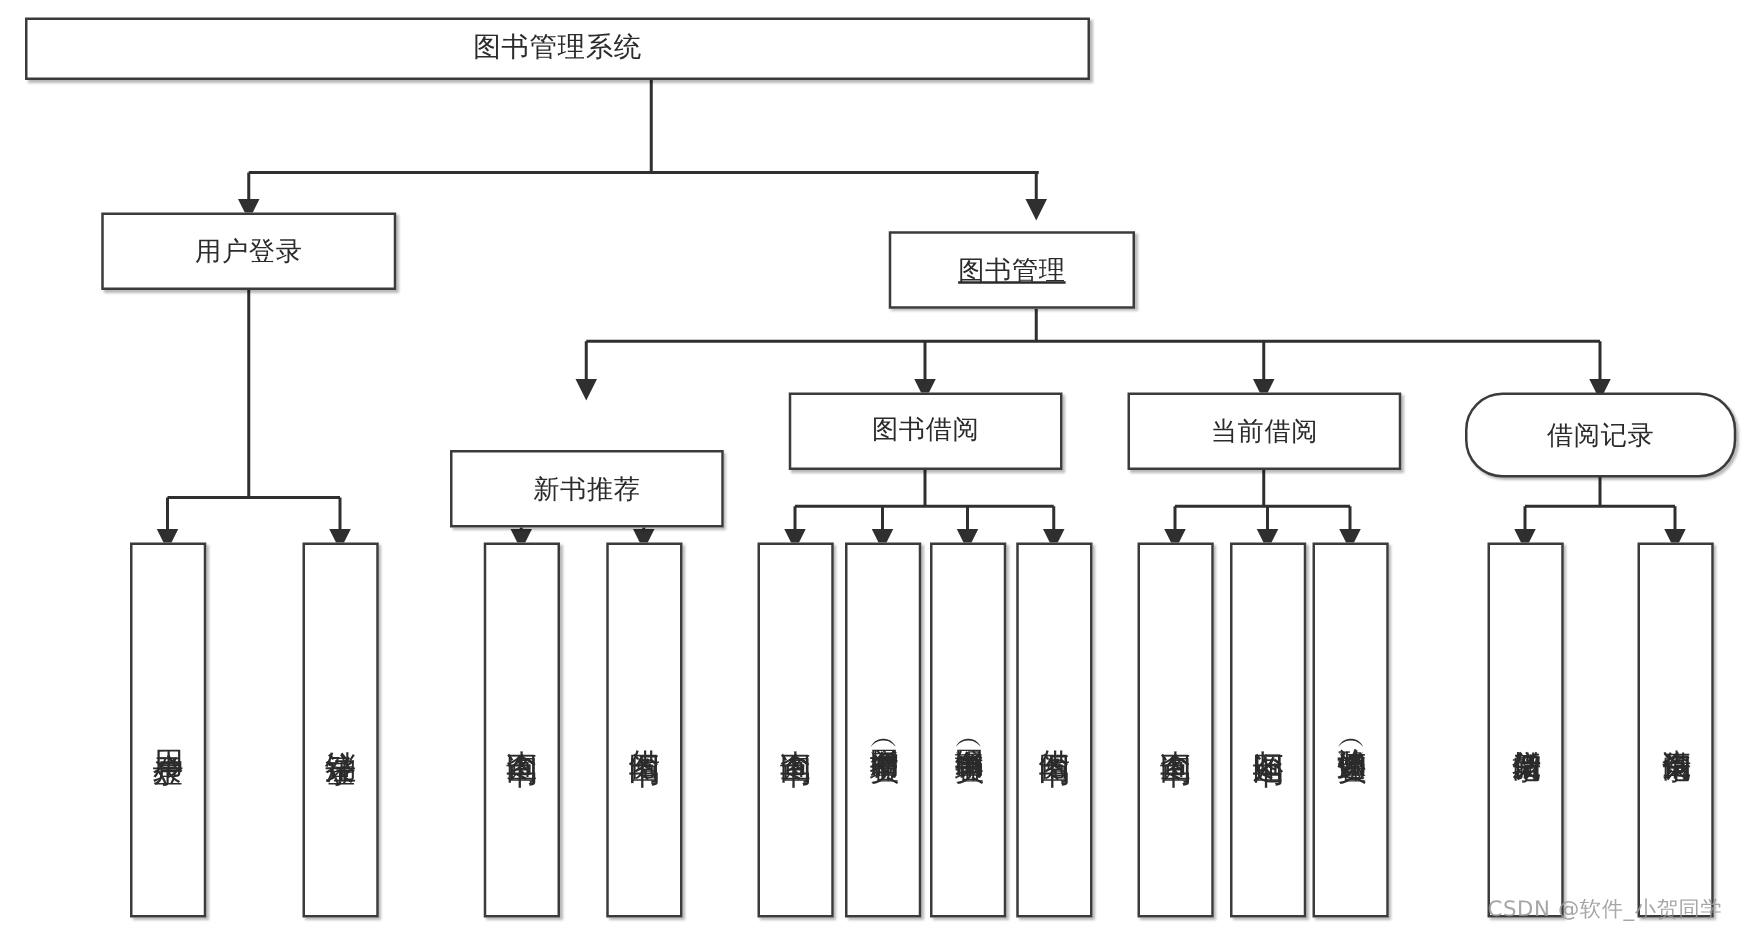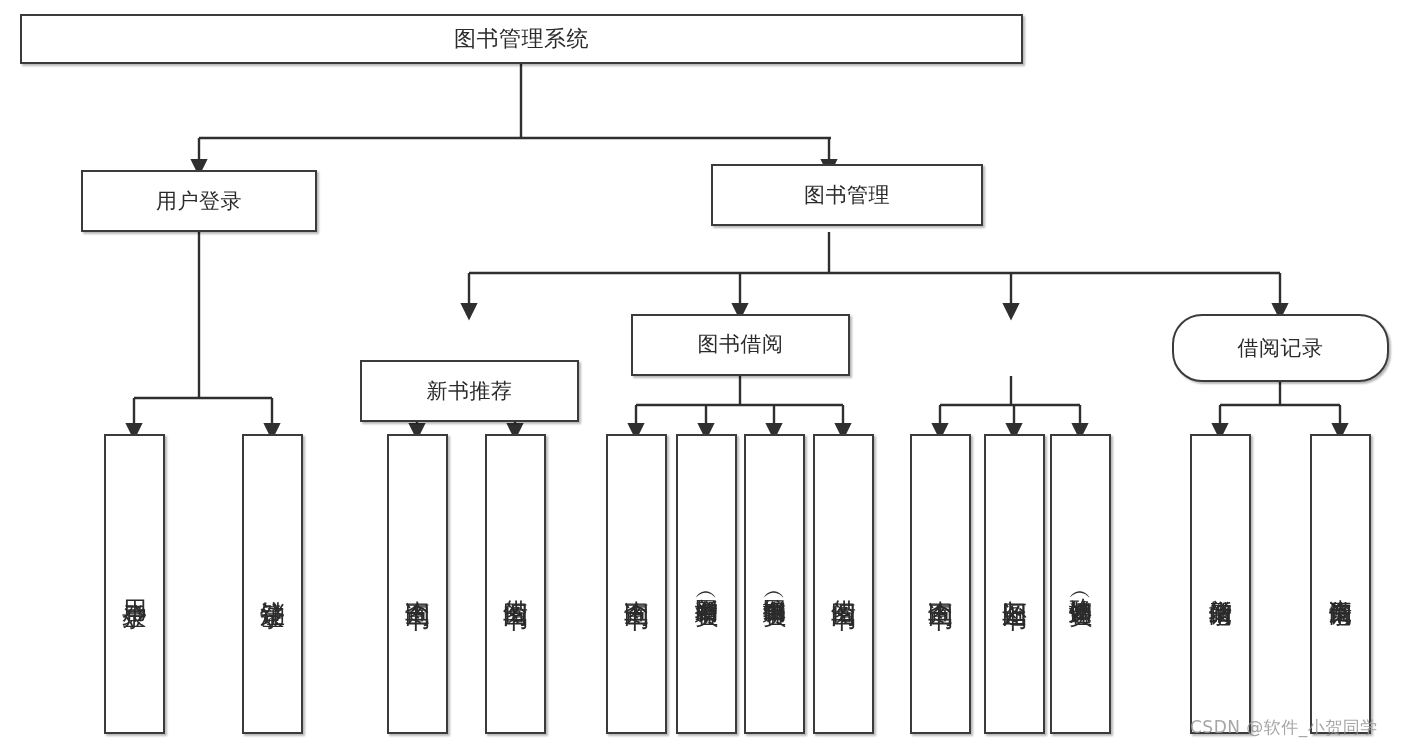--- a/index.html
+++ b/index.html
@@ -114,36 +114,39 @@
       <path d="M1014,405 L1014,426" marker-end="url(#arrow)"></path>
       <path d="M1080,405 L1080,426" marker-end="url(#arrow)"></path>
 
       <path d="M1280,376 L1280,405"></path>
       <path d="M1220,405 L1340,405"></path>
       <path d="M1220,405 L1220,426" marker-end="url(#arrow)"></path>
       <path d="M1340,405 L1340,426" marker-end="url(#arrow)"></path>
     </g>
   </svg>
 
-  <div class="node h root" style="left: 20px; top: 14px; width: 1003px; height: 50px;">
+  <div class="node h root" style="left: 20px; top: 14px; width: 852px; height: 50px;">
     <span class="txt">图书管理系统</span>
   </div>
 
   <div class="node h" style="left: 81px; top: 170px; width: 236px; height: 62px;">
     <span class="txt">用户登录</span>
   </div>
-  <div class="node h" style="left: 711px; top: 164px; width: 272px; height: 62px;">
+  <div class="node h" style="left: 711px; top: 185px; width: 197px; height: 62px; text-decoration: underline;">
     <span class="txt">图书管理</span>
   </div>
 
   <div class="node h" style="left: 360px; top: 314px; width: 219px; height: 62px; margin-top: 46px;">
     <span class="txt">新书推荐</span>
   </div>
   <div class="node h" style="left: 631px; top: 314px; width: 219px; height: 62px; font-family: Liberation Mono, monospace;">
     <span class="txt">图书借阅</span>
+  </div>
+  <div class="node h" style="left: 902px; top: 314px; width: 219px; height: 62px;">
+    <span class="txt">当前借阅</span>
   </div>
   <div class="node h" style="left: 1172px; top: 314px; width: 217px; height: 68px; border-radius: 30px;">
     <span class="txt">借阅记录</span>
   </div>
 
   <div class="node v" style="left: 104px; top: 434px; width: 61px; height: 300px;">
     <span class="txt">用户登录</span>
   </div>
   <div class="node v" style="left: 242px; top: 434px; width: 61px; height: 300px;">
     <span class="txt">注销登录</span>

